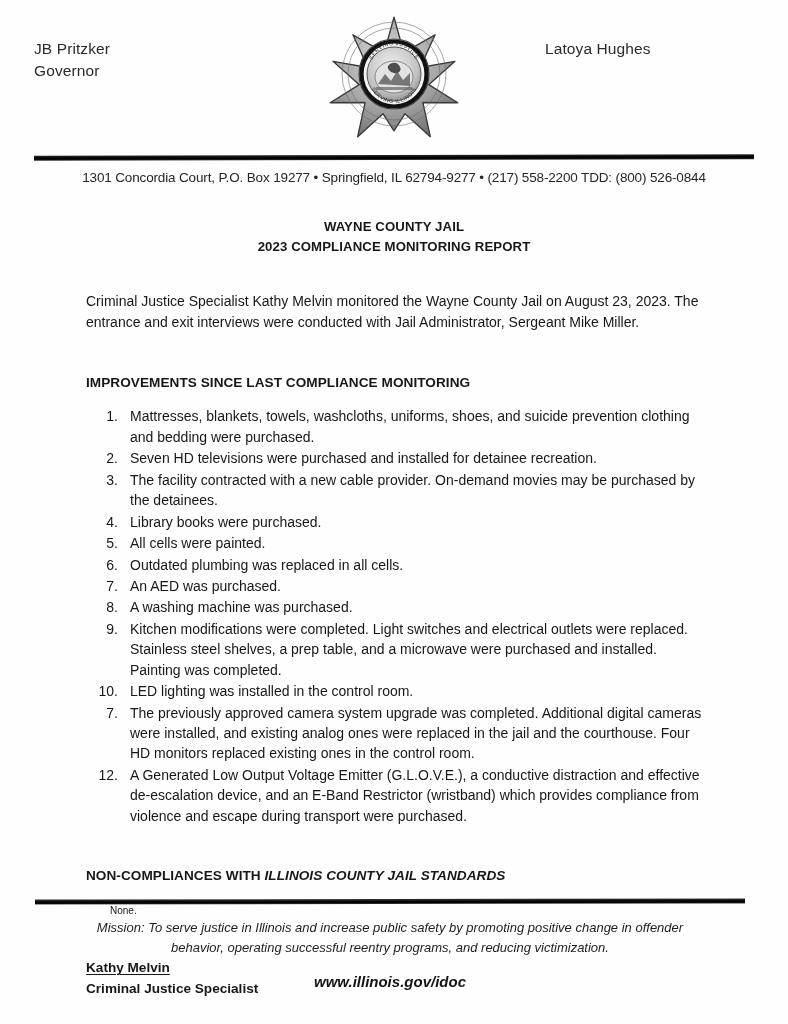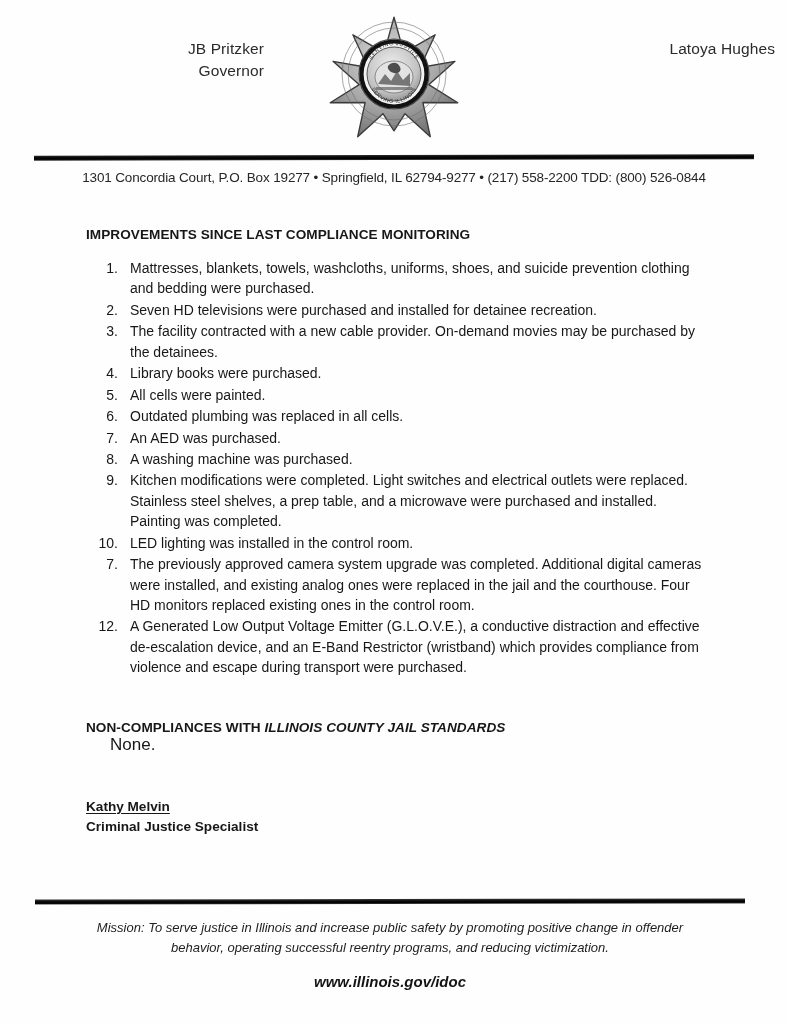--- a/index.html
+++ b/index.html
@@ -27,21 +27,21 @@
     position: relative;
     height: 148px;
   }
   .official-block {
     position: absolute;
     top: 38px;
     font-family: "Liberation Sans", sans-serif;
     font-size: 15.5px;
     line-height: 1.45;
     color: #2b2b2b;
-    text-align: right;
+    text-align: left;
     letter-spacing: 0.1px;
   }
   .official-left  { left: 34px;  width: 230px; }
   .official-right { right: 13px; width: 230px; }
   .official-block .name {}
   .official-block .role {}
 
   .seal-wrap {
     position: absolute;
     left: 50%;
@@ -121,21 +121,22 @@
   }
   ol.improvements li .num {
     position: absolute;
     left: 0;
     top: 0;
     width: 32px;
     text-align: right;
   }
 
   .none-text {
-    font-size: 17px;
+    font-size: 10px;
+    margin-top: 22px;
     padding-left: 24px;
   }
 
   .signature-block {
     margin-top: 42px;
     font-size: 13.6px;
     font-weight: bold;
     line-height: 1.5;
   }
   .signature-block .sig-name {
@@ -234,21 +235,26 @@
     <div class="official-block official-right">
       <div class="name">Latoya Hughes</div>
     </div>
   </div>
 
   <div class="head-rule"></div>
   <div class="address-line">1301 Concordia Court, P.O. Box 19277 • Springfield, IL 62794-9277 • (217) 558-2200 TDD: (800) 526-0844</div>
 
   <div class="body-area">
 
-
+    <div class="report-title">
+      <div>WAYNE COUNTY JAIL</div>
+      <div>2023 COMPLIANCE MONITORING REPORT</div>
+    </div>
+
+    <p class="intro">Criminal Justice Specialist Kathy Melvin monitored the Wayne County Jail on August 23, 2023.  The entrance and exit interviews were conducted with Jail Administrator, Sergeant Mike Miller.</p>
 
     <div class="section-heading">IMPROVEMENTS SINCE LAST COMPLIANCE MONITORING</div>
 
     <ol class="improvements" id="improvements-list">
         <li><span class="num">1.</span><span>Mattresses, blankets, towels, washcloths, uniforms, shoes, and suicide prevention clothing and bedding were purchased.</span></li>
         <li><span class="num">2.</span><span>Seven HD televisions were purchased and installed for detainee recreation.</span></li>
         <li><span class="num">3.</span><span>The facility contracted with a new cable provider.  On-demand movies may be purchased by the detainees.</span></li>
         <li><span class="num">4.</span><span>Library books were purchased.</span></li>
         <li><span class="num">5.</span><span>All cells were painted.</span></li>
         <li><span class="num">6.</span><span>Outdated plumbing was replaced in all cells.</span></li>

